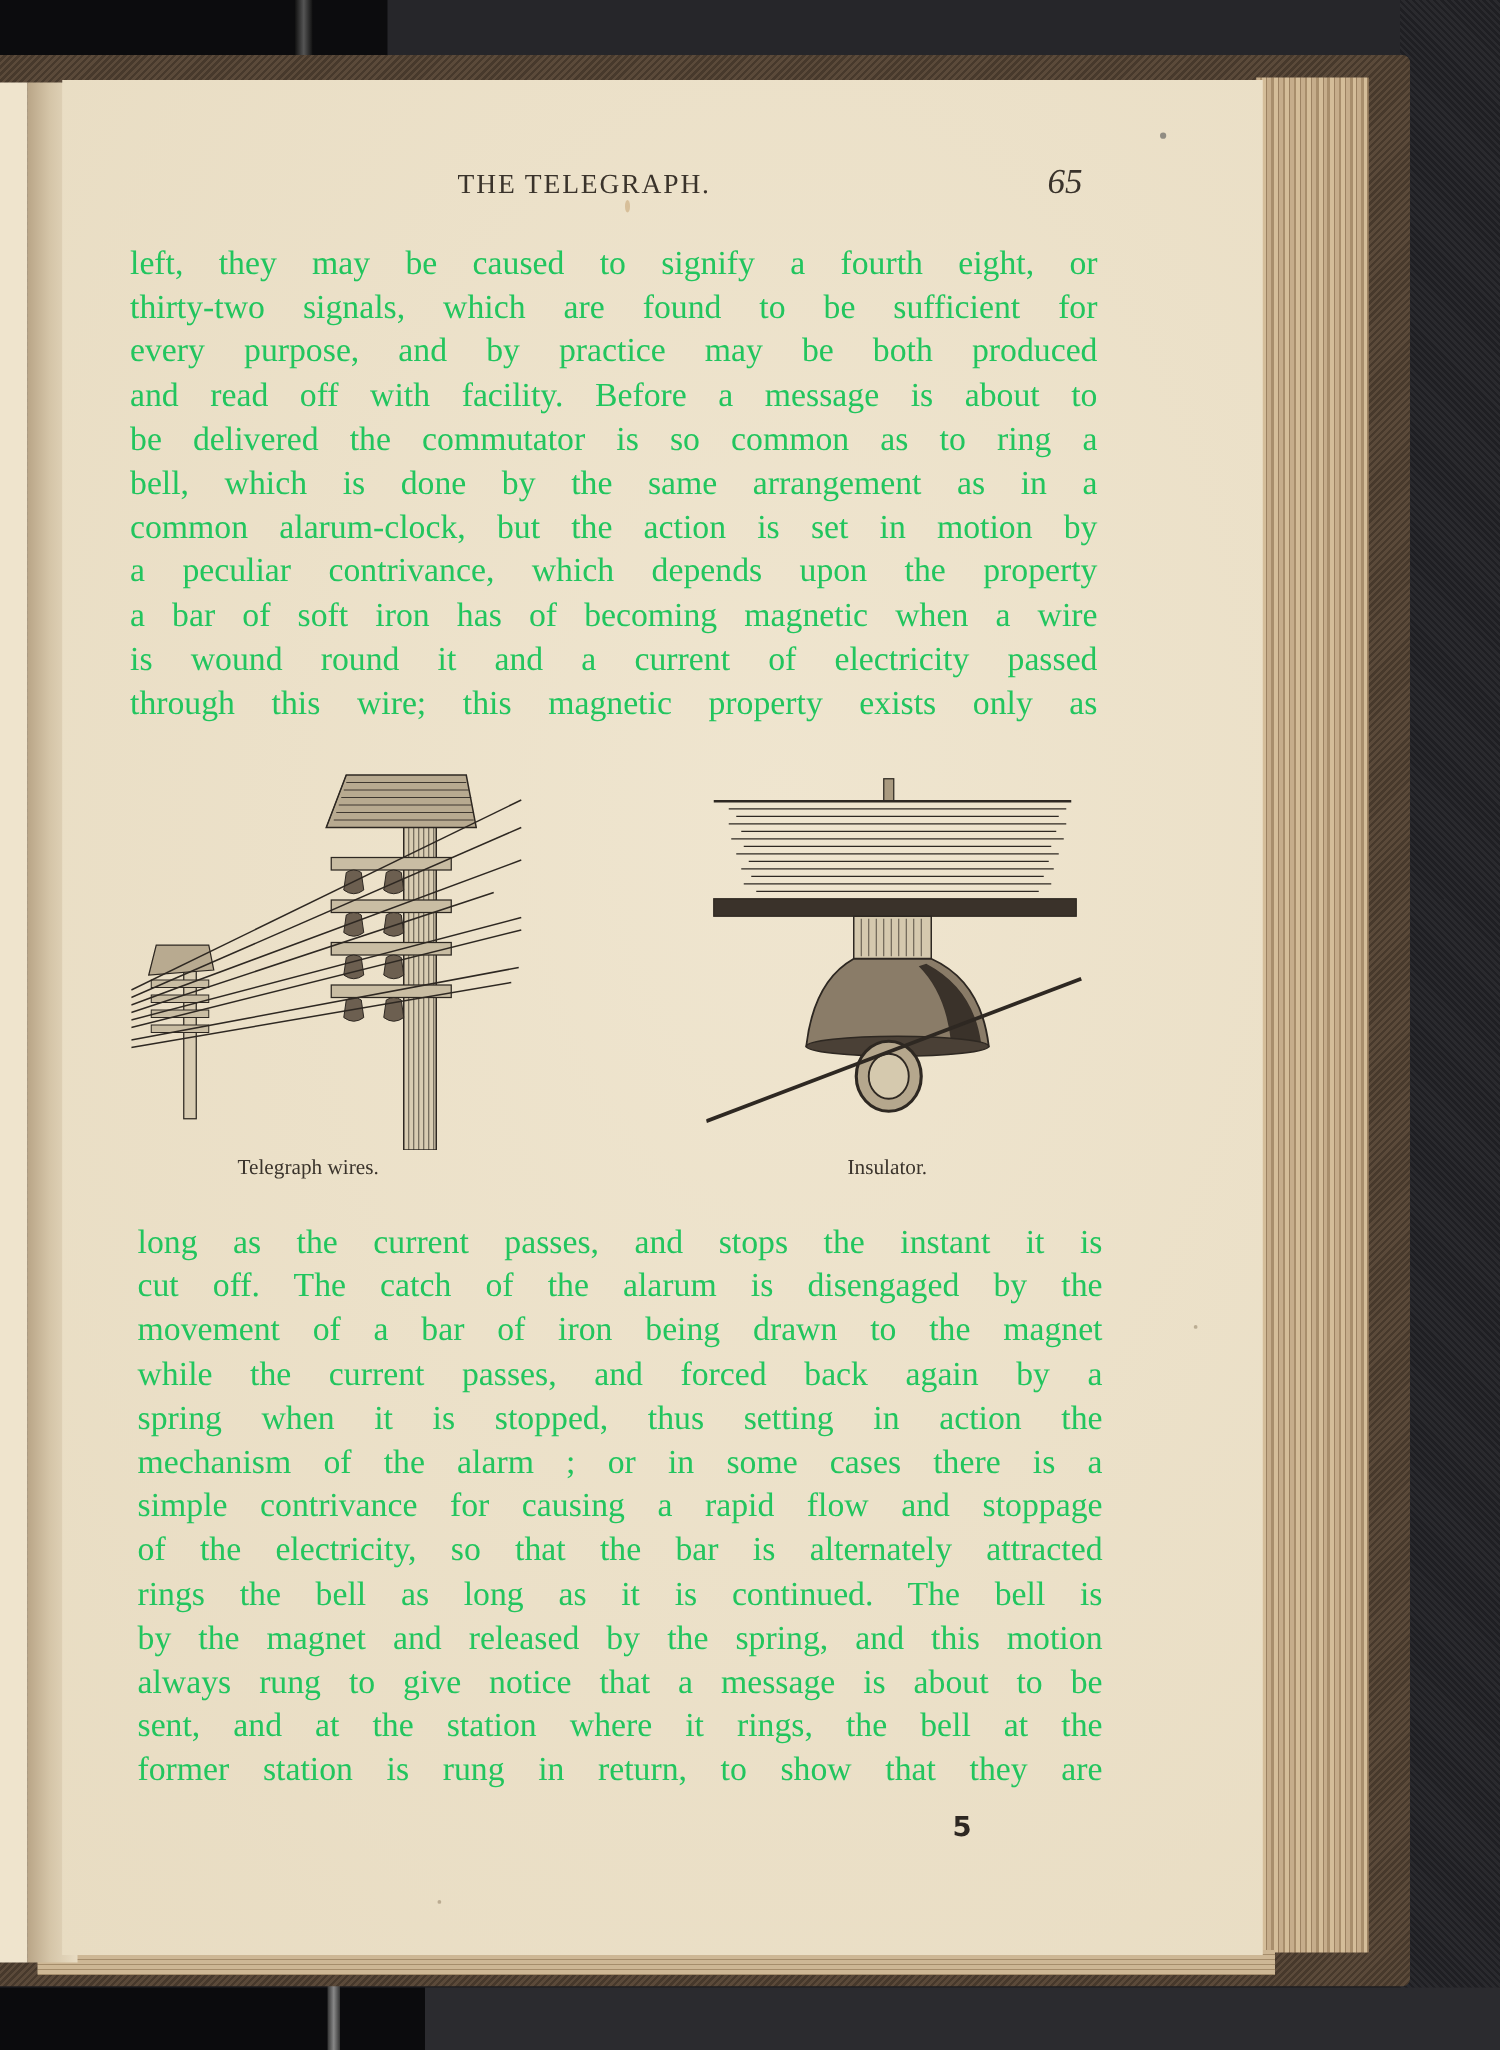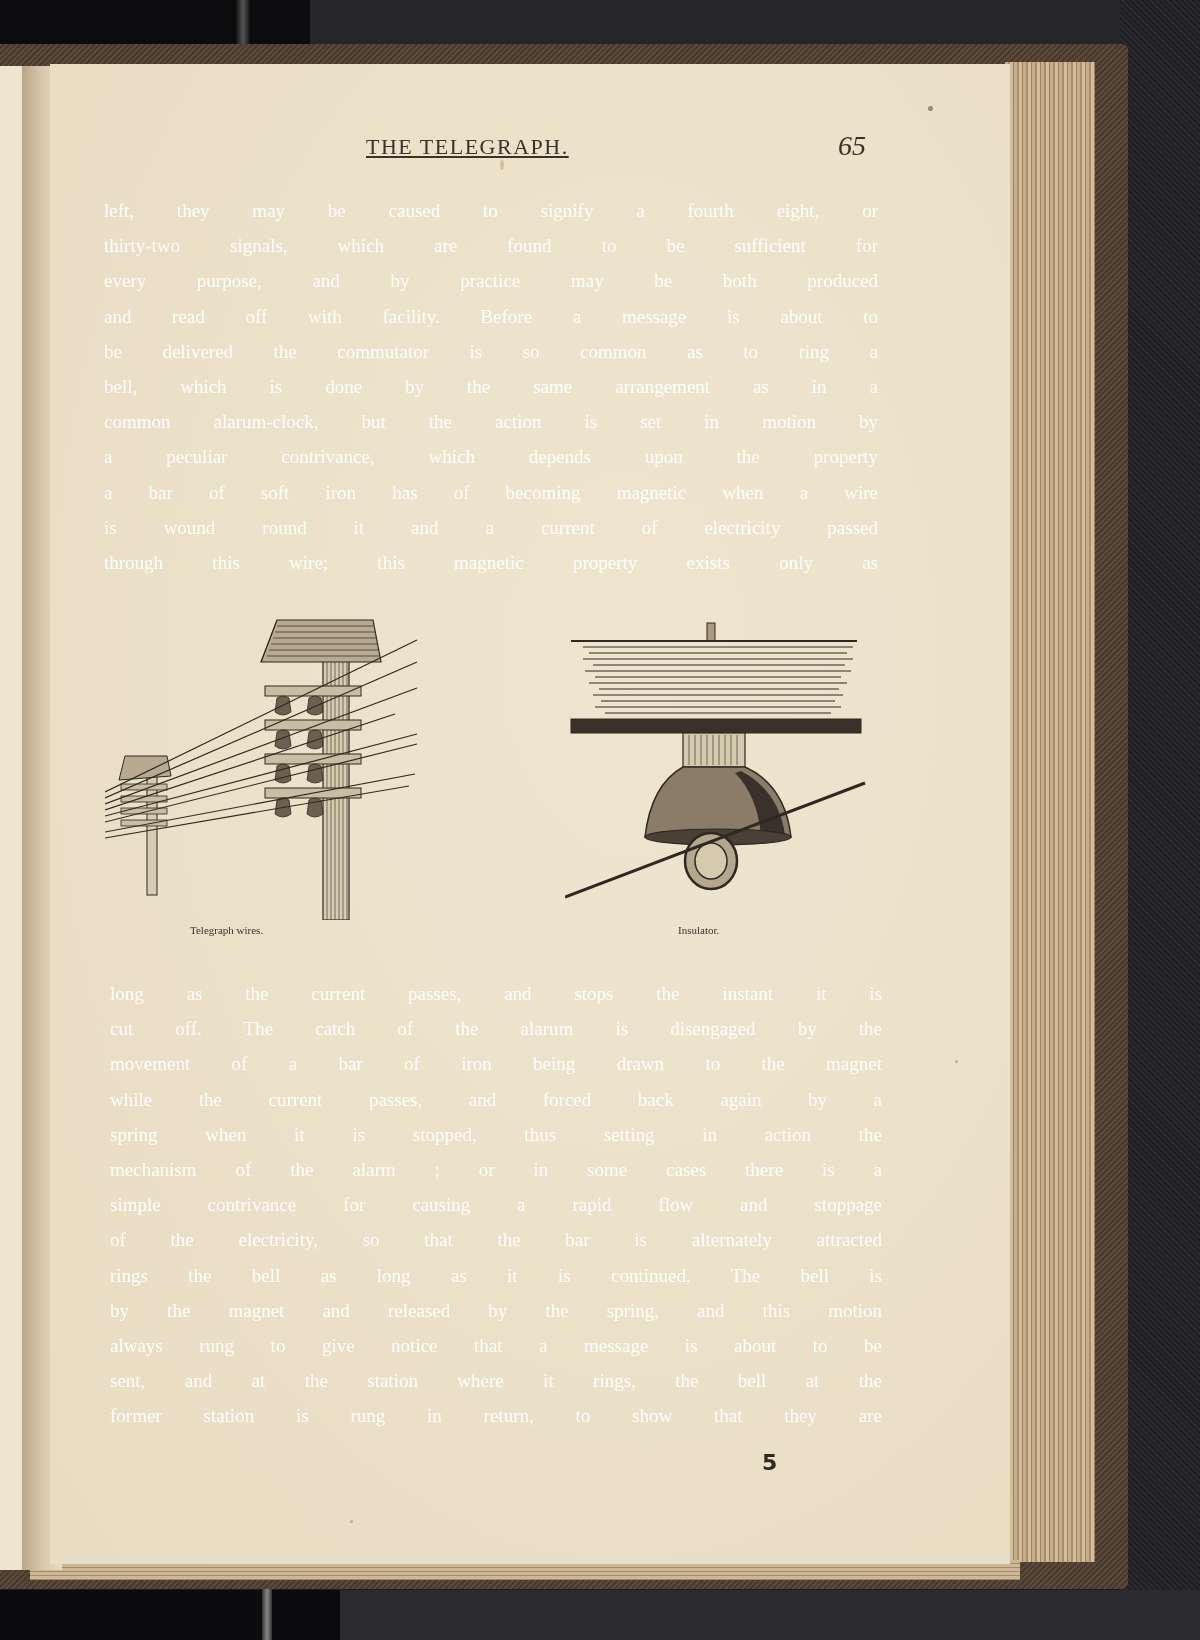--- a/index.html
+++ b/index.html
@@ -52,37 +52,37 @@
     background: linear-gradient(90deg, #b9a587 0%, #d5c5a8 45%, #e8dcc3 100%);
   }
   
   .page {
     position: absolute; left: 50px; top: 64px; width: 960px; height: 1500px;
     background: #ede2ca;
     background-image: radial-gradient(ellipse at 60% 40%, #efe5cf 0%, #e8dcc2 100%);
   }
   .running-head {
     position: absolute; top: 134px; left: 366px;
-    font-size: 22px; letter-spacing: 1.5px; color: #3a332b; text-decoration: underline;
+    font-size: 22px; letter-spacing: 1.5px; color: #3a332b;
   }
   .folio {
     position: absolute; top: 130px; left: 838px;
     font-size: 28px; color: #3a332b; font-style: italic;
   }
   .text-block {
     position: absolute; left: 104px; width: 774px;
-    font-size: 19px; line-height: 35.2px; color: #ffffff;
+    font-size: 27px; line-height: 35.2px; color: #22c55e;
     text-align: justify;
   }
   .text-line {
     display: block; text-align: justify; text-align-last: justify; white-space: nowrap;
     height: 35.2px;
   }
   .caption {
-    position: absolute; font-size: 11px; color: #3b342c;
+    position: absolute; font-size: 17px; color: #3b342c;
   }
   .signature {
     position: absolute; left: 762px; top: 1450px;
     font-family: "DejaVu Sans", sans-serif; font-weight: bold;
     font-size: 22px; color: #2e2822;
   }
   .fig { position: absolute; }
   .dust { position:absolute; width:3px; height:3px; border-radius:50%; background:#9b8a70; opacity:.6; }
 </style>
 </head>

